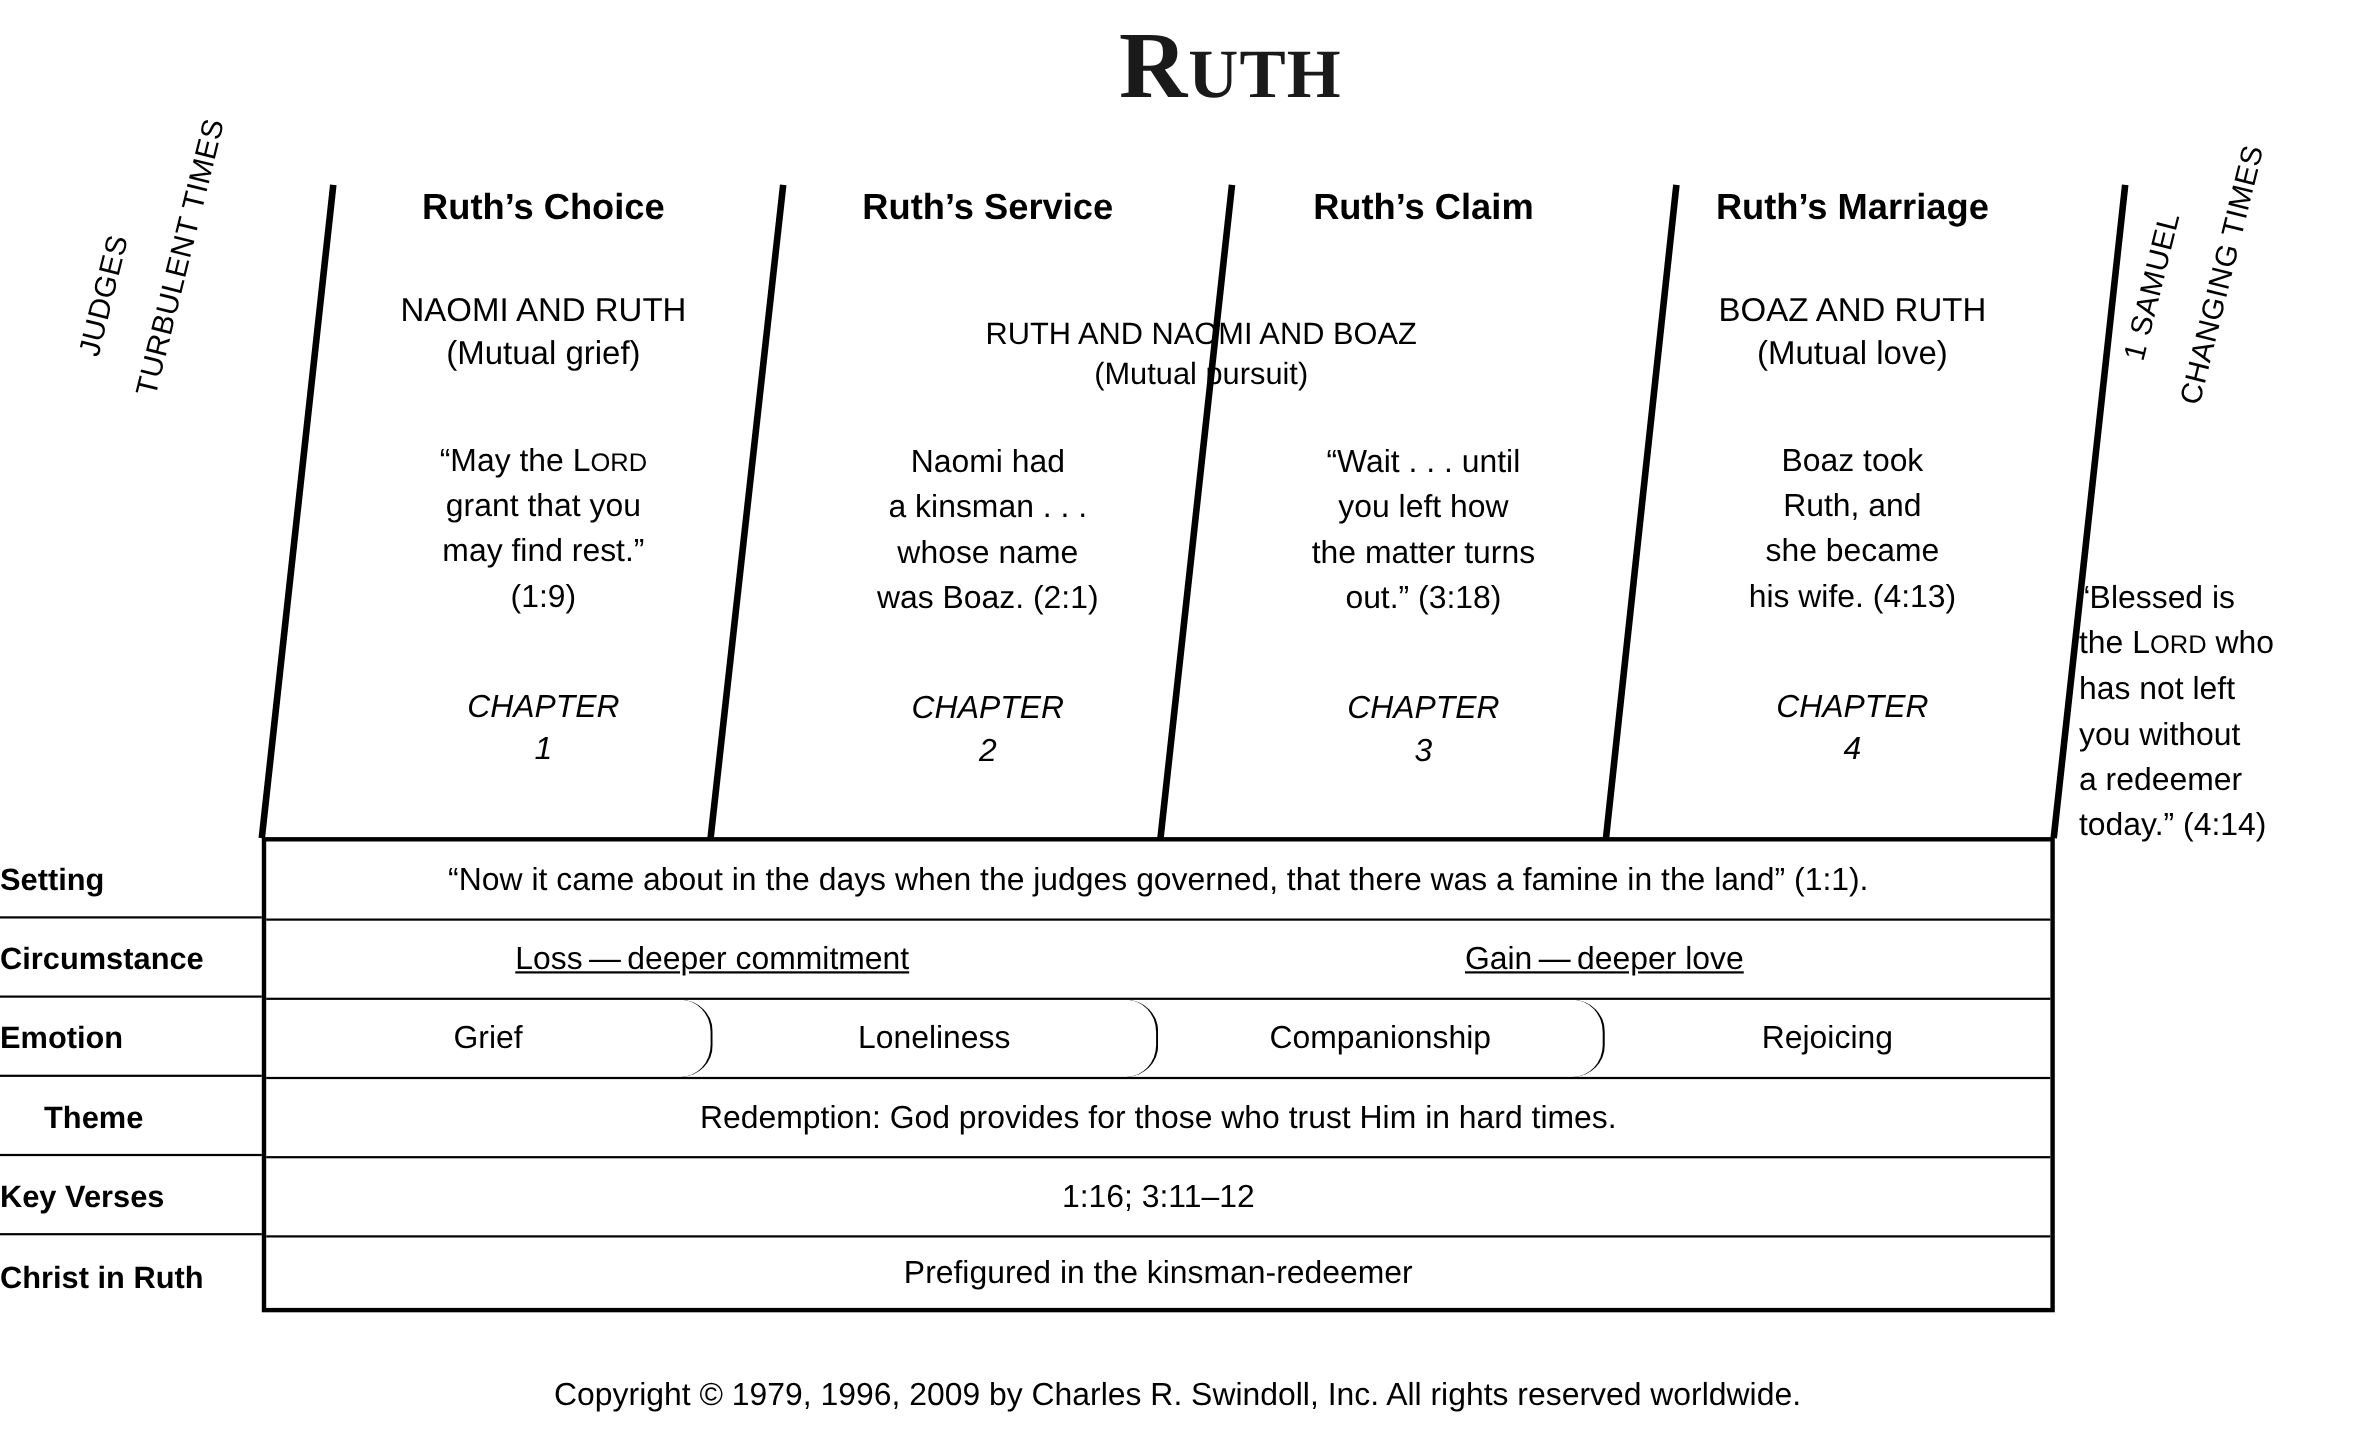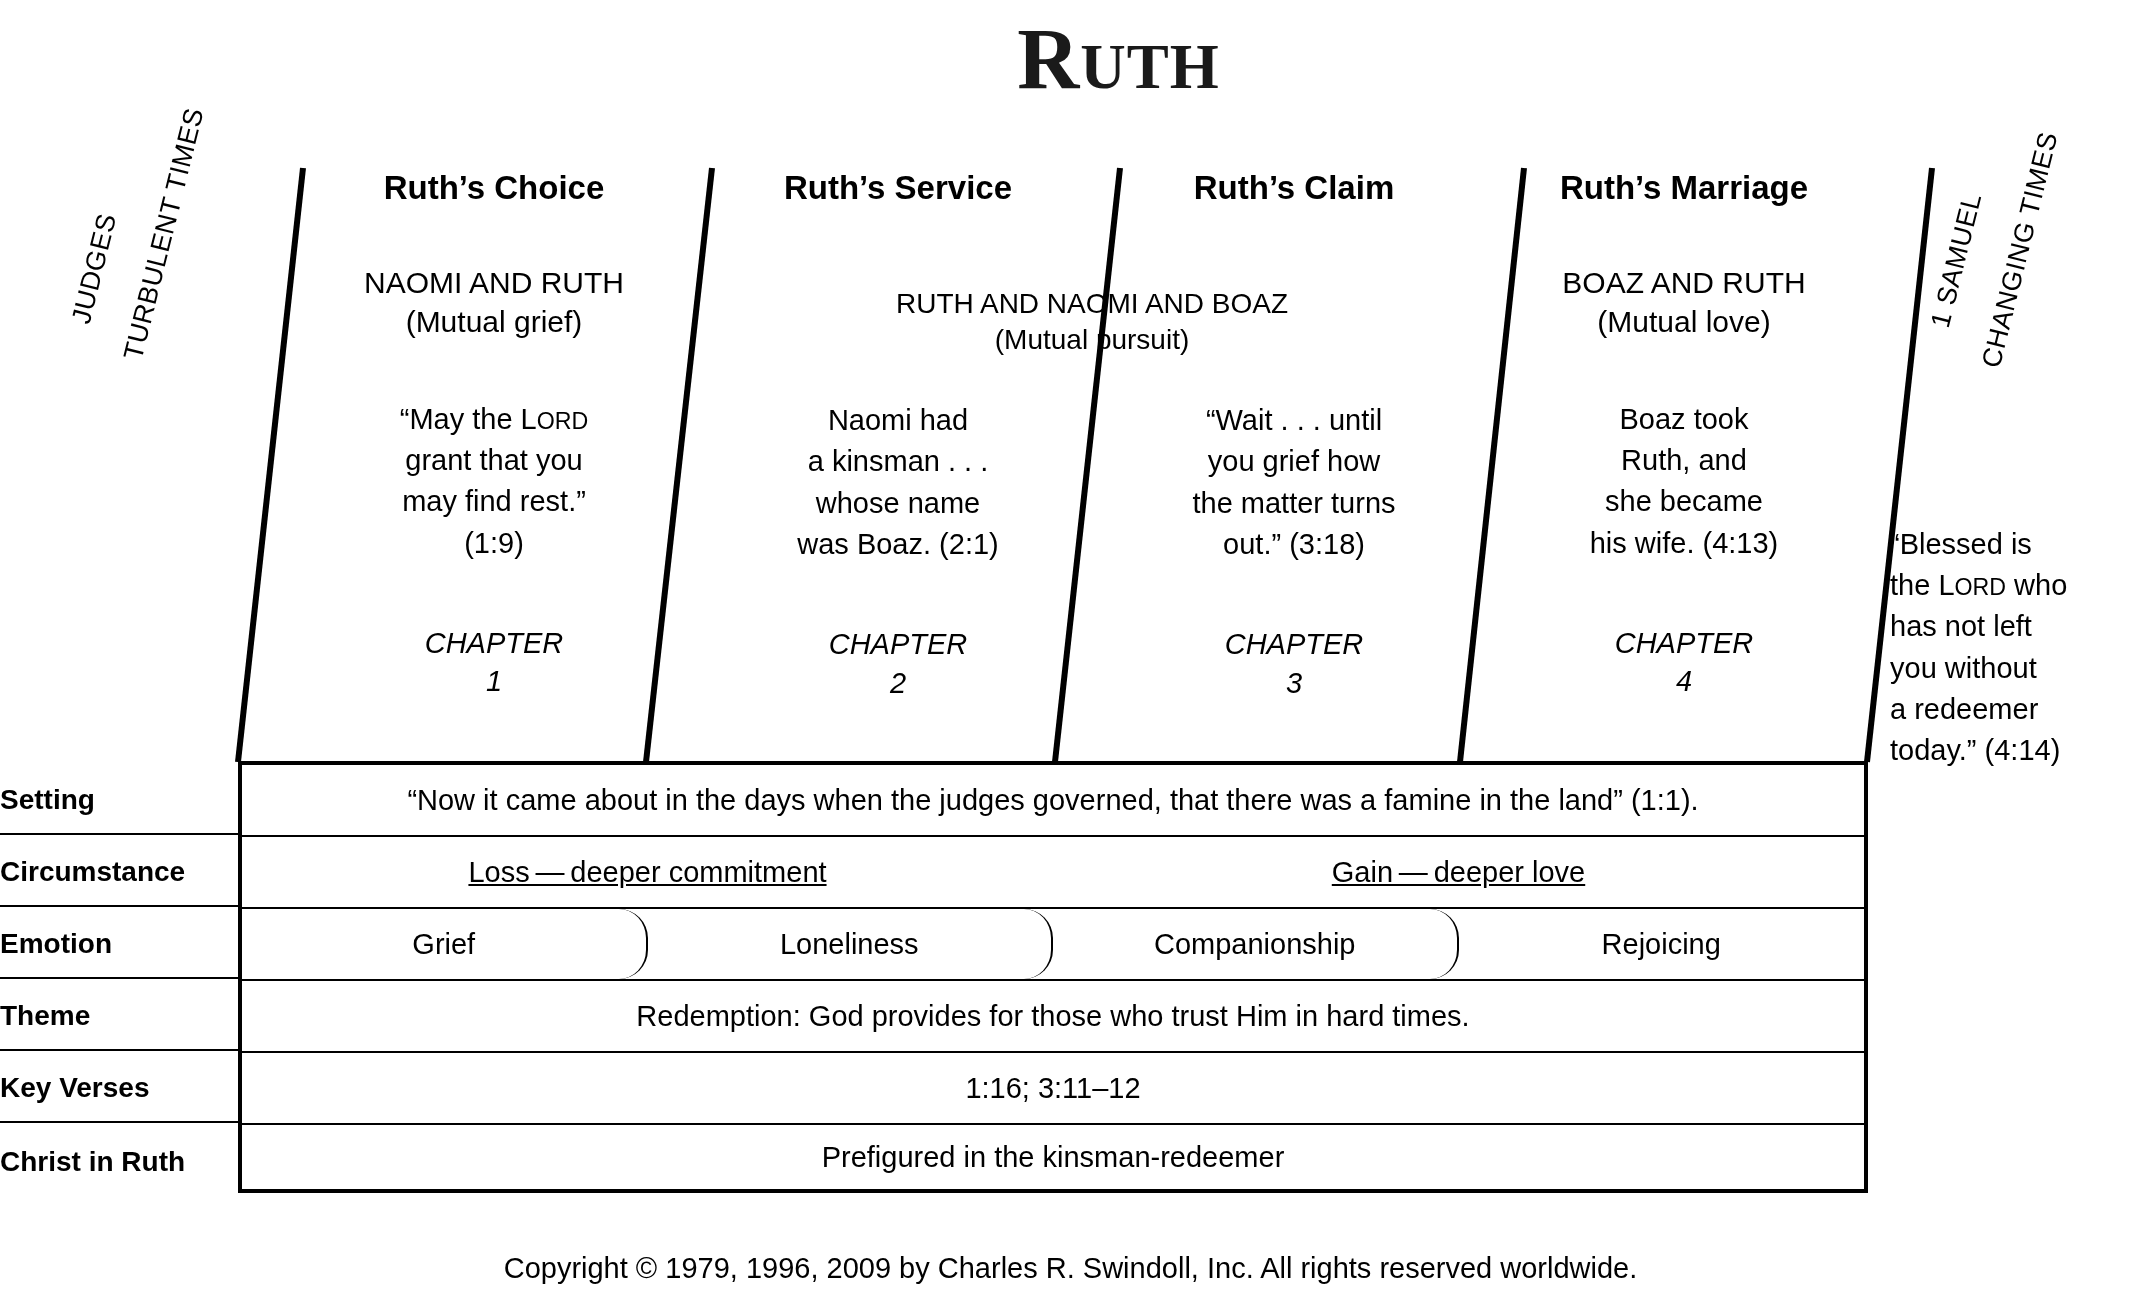--- a/index.html
+++ b/index.html
@@ -258,21 +258,21 @@
   <div class="col-chapter">
     <div>CHAPTER</div>
     <div>2</div>
   </div>
 </div>
 
 <div class="col" id="col-3" style="left:1118px; width:352px;">
   <div class="col-title">Ruth’s Claim</div>
   <div class="col-quote" style="margin-top:194px;">
     <div>“Wait . . . until</div>
-    <div>you grief how</div>
+    <div>you left how</div>
     <div>the matter turns</div>
     <div>out.” (3:18)</div>
   </div>
   <div class="col-chapter">
     <div>CHAPTER</div>
     <div>3</div>
   </div>
 </div>
 
 <div class="col" id="col-4" style="left:1508px; width:352px;">
@@ -335,21 +335,21 @@
 
   <div class="mrow row-christ">
     <div class="mcell noborder">Prefigured in the kinsman-redeemer</div>
   </div>
 
 </div>
 
 <div class="rlabel" style="top:786px;">Setting</div>
 <div class="rlabel" style="top:858px;">Circumstance</div>
 <div class="rlabel" style="top:930px;">Emotion</div>
-<div class="rlabel" style="top:1002px;">Theme</div>
+<div class="rlabel" style="top:1002px;padding-left:40px;">Theme</div>
 <div class="rlabel" style="top:1074px;">Key Verses</div>
 <div class="rlabel" style="top:1148px;">Christ in Ruth</div>
 
 <div class="lrule" style="top:833px;"></div>
 <div class="lrule" style="top:905px;"></div>
 <div class="lrule" style="top:977px;"></div>
 <div class="lrule" style="top:1049px;"></div>
 <div class="lrule" style="top:1121px;"></div>
 
 <div id="copyright">Copyright © 1979, 1996, 2009 by Charles R. Swindoll, Inc. All rights reserved worldwide.</div>

